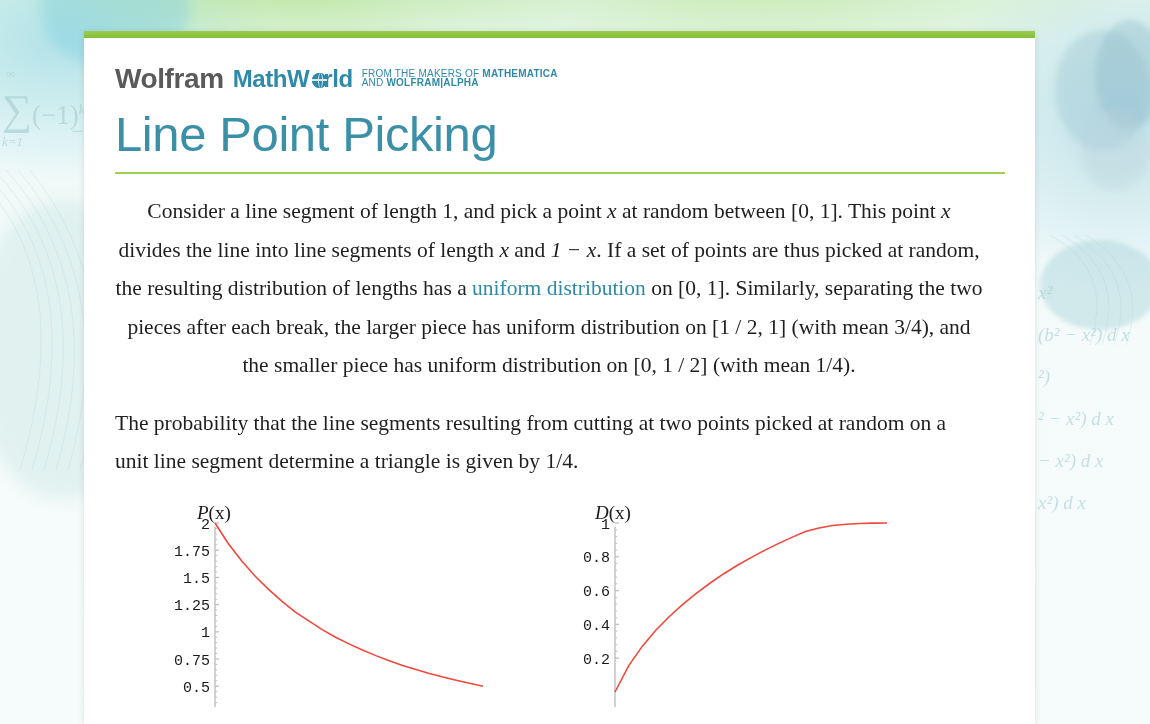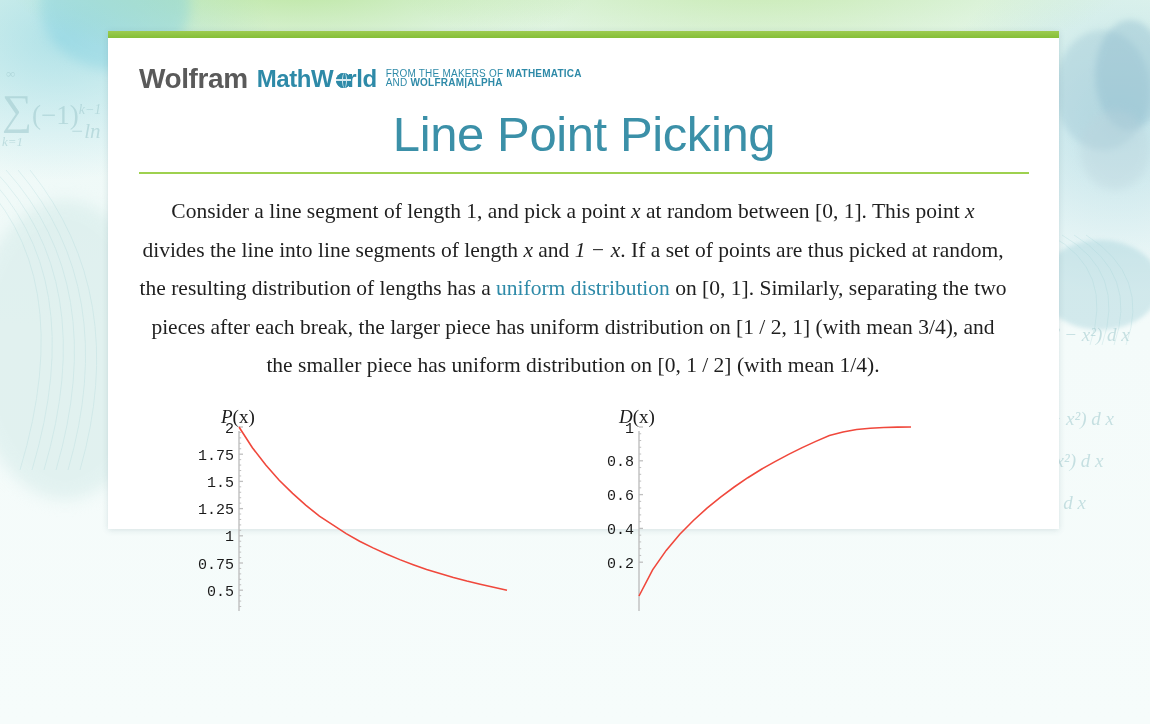--- a/index.html
+++ b/index.html
@@ -60,24 +60,24 @@
   }
   .bgm-1 { left: 2px;  top: 86px;  font-size: 27px; font-style: normal;}
   .bgm-1 .sum { font-size: 42px; font-style: normal; }
   .bgm-2 { left: 70px; top: 119px; font-size: 21px; }
   .bgm-r { left: 1038px; top: 0; }
   .bgm-r div { margin-bottom: 20px; font-size: 19px; }
 
   
   #card {
     position: absolute;
-    left: 108px;
+    left: 84px;
     top: 31px;
     width: 951px;
-    height: 498px;
+    height: 693px;
     background: #ffffff;
     box-shadow: 0 1px 6px rgba(70,110,120,0.18);
   }
   #card-accent {
     height: 7px;
     background: #8dc63f;
     background: linear-gradient(180deg,#9ccb4f 0%, #85bf38 100%);
   }
   #card-inner {
     padding: 26px 30px 0 31px;
@@ -143,21 +143,20 @@
   .logo-tag b { font-weight: bold; }
 
   
   #page-title {
     font-size: 49px;
     line-height: 58px;
     color: #3b90a8;
     font-weight: normal;
     margin: 9px 0 0 0;
     letter-spacing: -0.4px;
-    text-align: center;
   }
   #title-rule {
     margin-top: 9px;
     height: 2px;
     background: #9ed14f;
     width: 100%;
   }
 
   
   .para {
@@ -258,20 +257,21 @@
           <span>FROM THE MAKERS OF </span><b>MATHEMATICA</b><br>
           <span>AND </span><b>WOLFRAM|ALPHA</b>
         </span>
       </div>
 
       <h1 id="page-title">Line Point Picking</h1>
       <div id="title-rule"></div>
 
       <p class="para p1"><span>Consider a line segment of length </span><span class="mn">1</span><span>, and pick a point </span><span class="mi">x</span><span> at random between </span><span class="mn">[0,  1]</span><span>. This point </span><span class="mi">x</span><span> divides the line into line segments of length </span><span class="mi">x</span><span> and </span><span class="mn" style="font-style:italic">1  −  x</span><span>. If a set of points are thus picked at random, the resulting distribution of lengths has a </span><a class="link" href="#">uniform distribution</a><span> on </span><span class="mn">[0,  1]</span><span>. Similarly, separating the two pieces after each break, the larger piece has uniform distribution on </span><span class="mn">[1 / 2,  1]</span><span> (with mean 3/4), and the smaller piece has uniform distribution on </span><span class="mn">[0,  1 / 2]</span><span> (with mean 1/4).</span></p>
 
+      <p class="para p2">The probability that the line segments resulting from cutting at two points picked at random on a unit line segment determine a triangle is given by 1/4.</p>
 
       <div id="figures">
 
         <div class="figure" id="figure-left">
           <svg class="fig-svg" width="340" height="210" viewBox="0 0 340 210">
 
             <line id="L-axis" x1="62" y1="30" x2="62" y2="210" stroke="#bfbfbf" stroke-width="1.4"></line>
 
             <g id="L-ticks">
                 <line x1="62" x2="66" y1="26" y2="26" stroke="#bfbfbf" stroke-width="1.3"></line>

